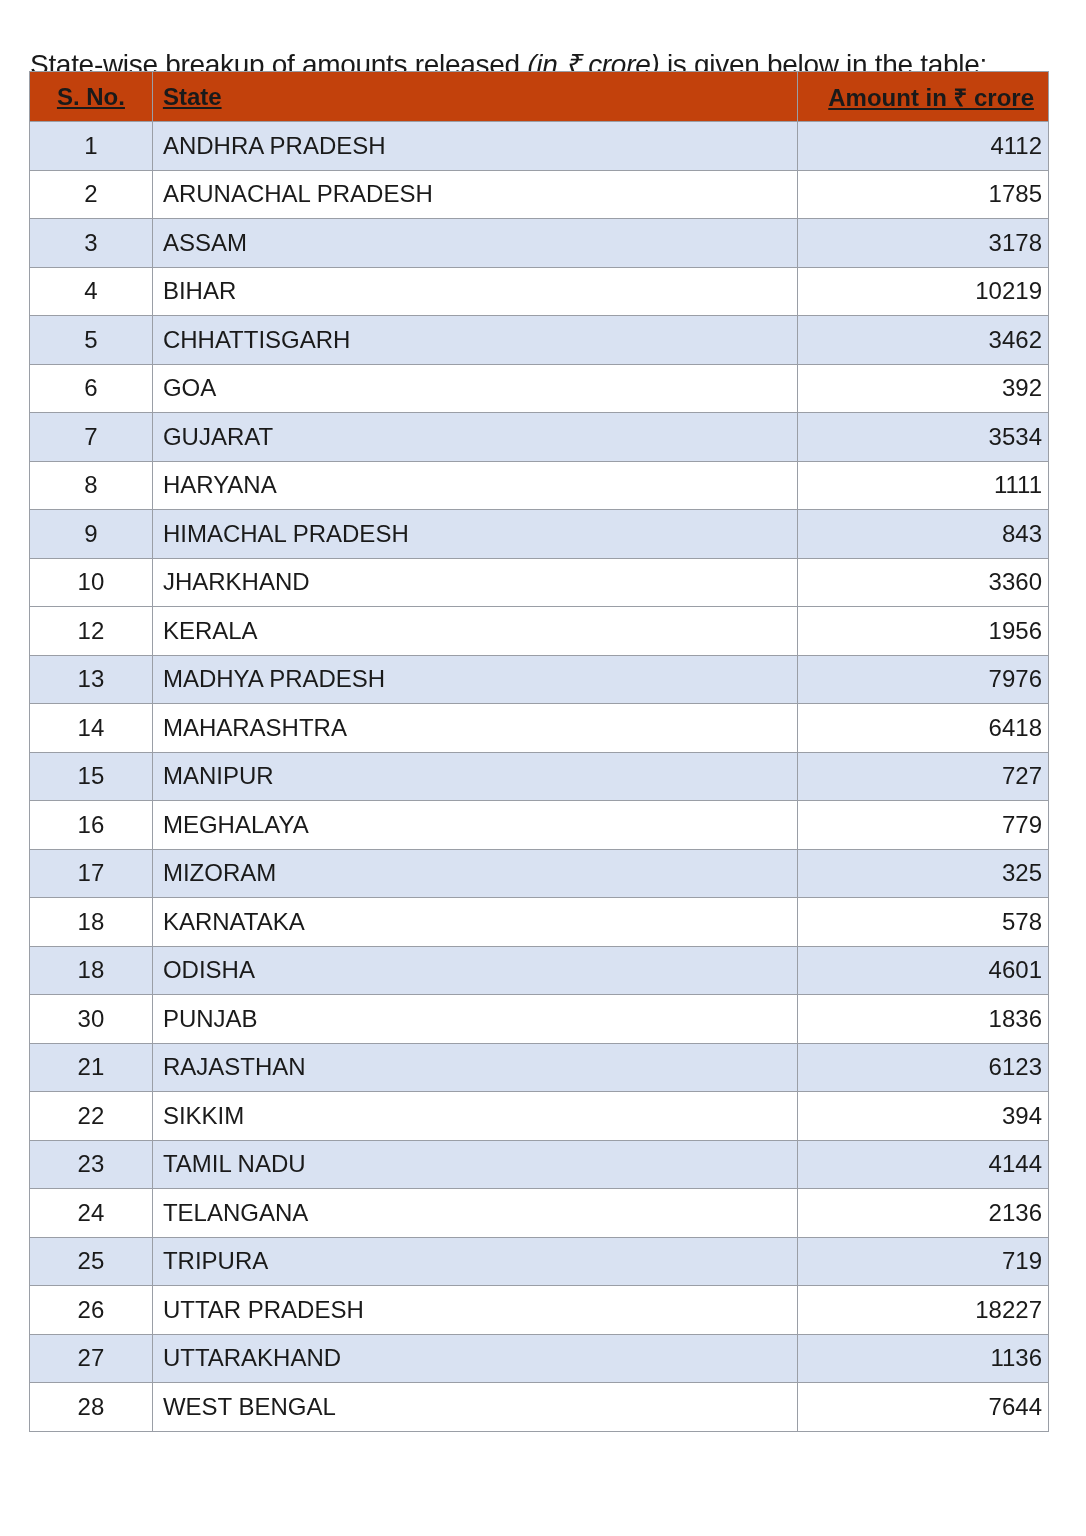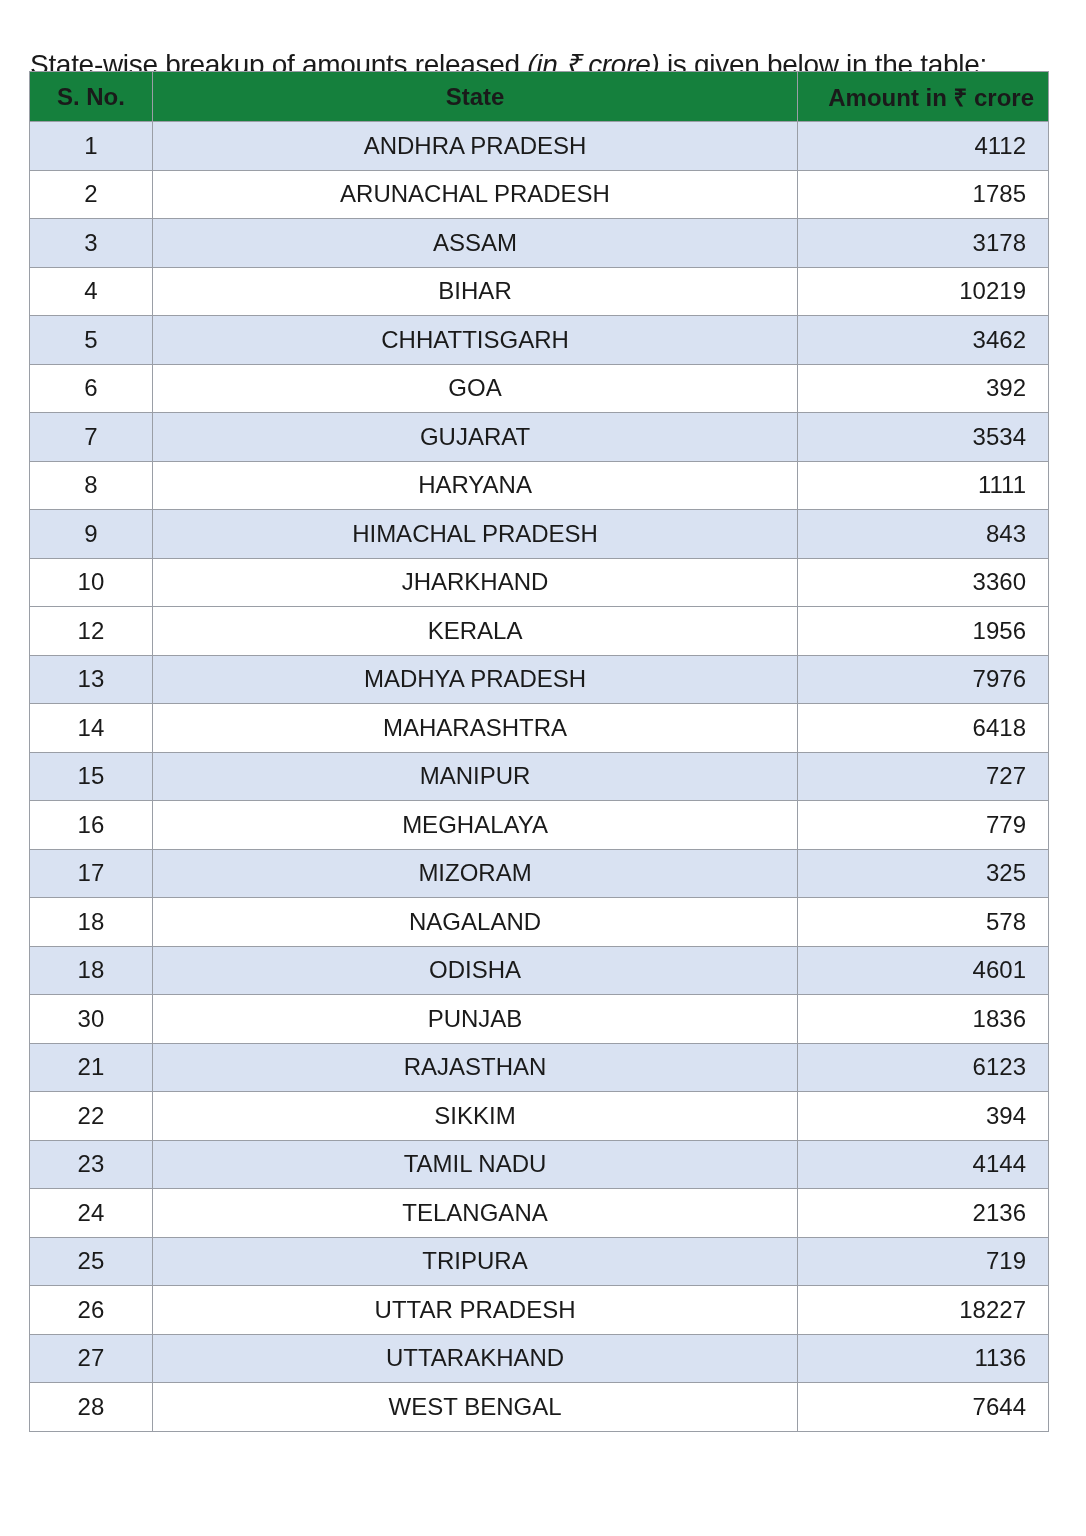--- a/index.html
+++ b/index.html
@@ -1,26 +1,26 @@
 <!DOCTYPE html>
 <html><head>
 <meta charset="utf-8">
 <style>
   html, body { margin:0; padding:0; background:#ffffff; }
   body { width:1086px; height:1536px; position:relative; font-family:"Liberation Sans", sans-serif; color:#1a1a1a; overflow:hidden; }
   .intro { position:absolute; left:30px; top:16px; font-size:28px; letter-spacing:-0.3px; white-space:nowrap; }
   .intro em { font-style:italic; }
   table.data { position:absolute; left:29px; top:71px; border-collapse:collapse; width:1020px; }
   table.data th, table.data td { border:1px solid #9a9ea6; font-size:24px; padding:0 10px; height:48.5px; box-sizing:border-box; }
-  table.data th { font-weight:bold; background:#15803d; height:50px; }
+  table.data th { font-weight:bold; background:#c2410c; height:50px;text-decoration:underline; }
   .c-sno { width:123px; text-align:center; }
-  .c-state { width:646px; text-align:center; }
+  .c-state { width:646px; text-align:left; }
   .c-amt { width:251px; text-align:right; }
   table.data th.c-amt { text-align:right; padding-right:14px; }
-  table.data td.c-amt { padding-right:22px; }
+  table.data td.c-amt { padding-right:6px; }
   tr.shaded td { background:#d9e2f2; }
   tr.plain td { background:#ffffff; }
 </style>
 </head>
 <body>
 
 <p class="intro"><span>State-wise breakup of amounts released </span><em>(in ₹ crore)</em><span> is given below in the table:</span></p>
 
 <table class="data">
   <thead>
@@ -106,21 +106,21 @@
         <td class="c-state">MEGHALAYA</td>
         <td class="c-amt">779</td>
       </tr>
       <tr class="shaded">
         <td class="c-sno">17</td>
         <td class="c-state">MIZORAM</td>
         <td class="c-amt">325</td>
       </tr>
       <tr class="plain">
         <td class="c-sno">18</td>
-        <td class="c-state">NAGALAND</td>
+        <td class="c-state">KARNATAKA</td>
         <td class="c-amt">578</td>
       </tr>
       <tr class="shaded">
         <td class="c-sno">18</td>
         <td class="c-state">ODISHA</td>
         <td class="c-amt">4601</td>
       </tr>
       <tr class="plain">
         <td class="c-sno">30</td>
         <td class="c-state">PUNJAB</td>

